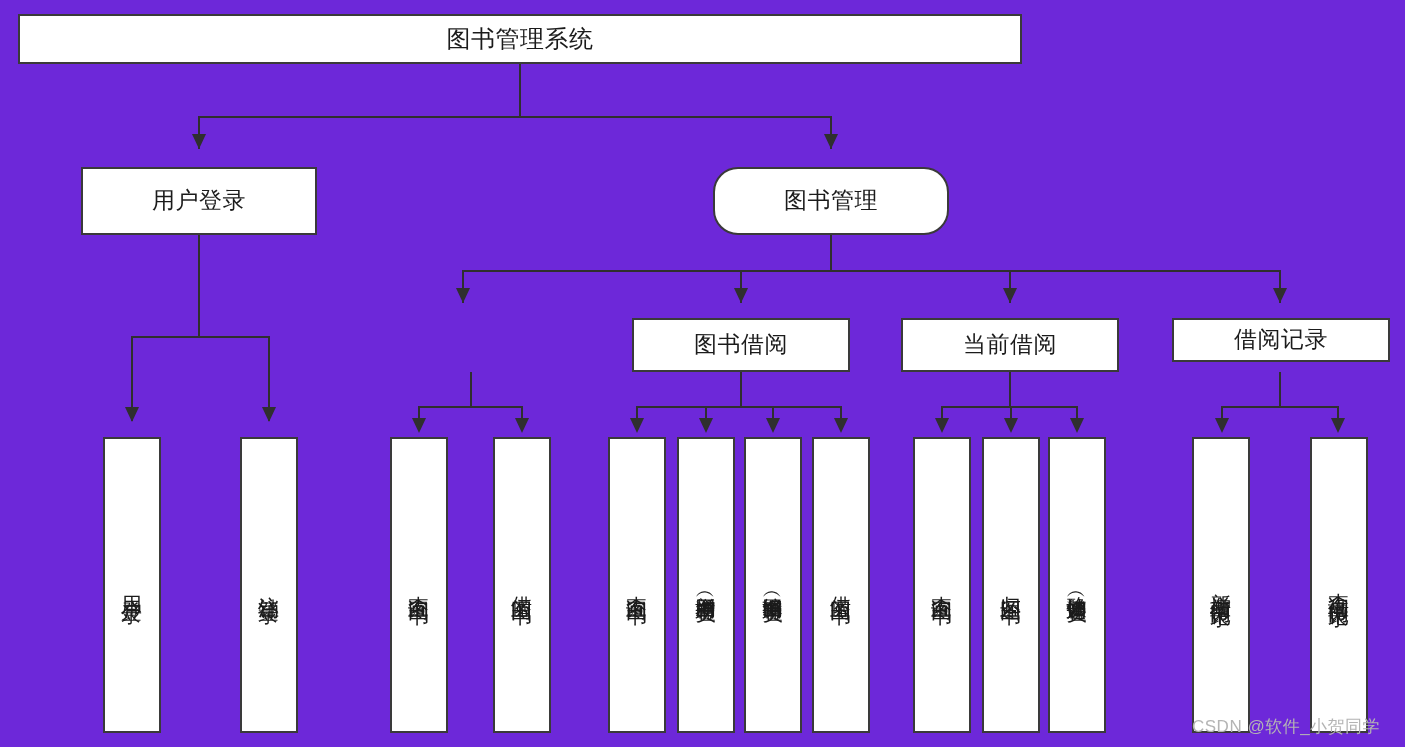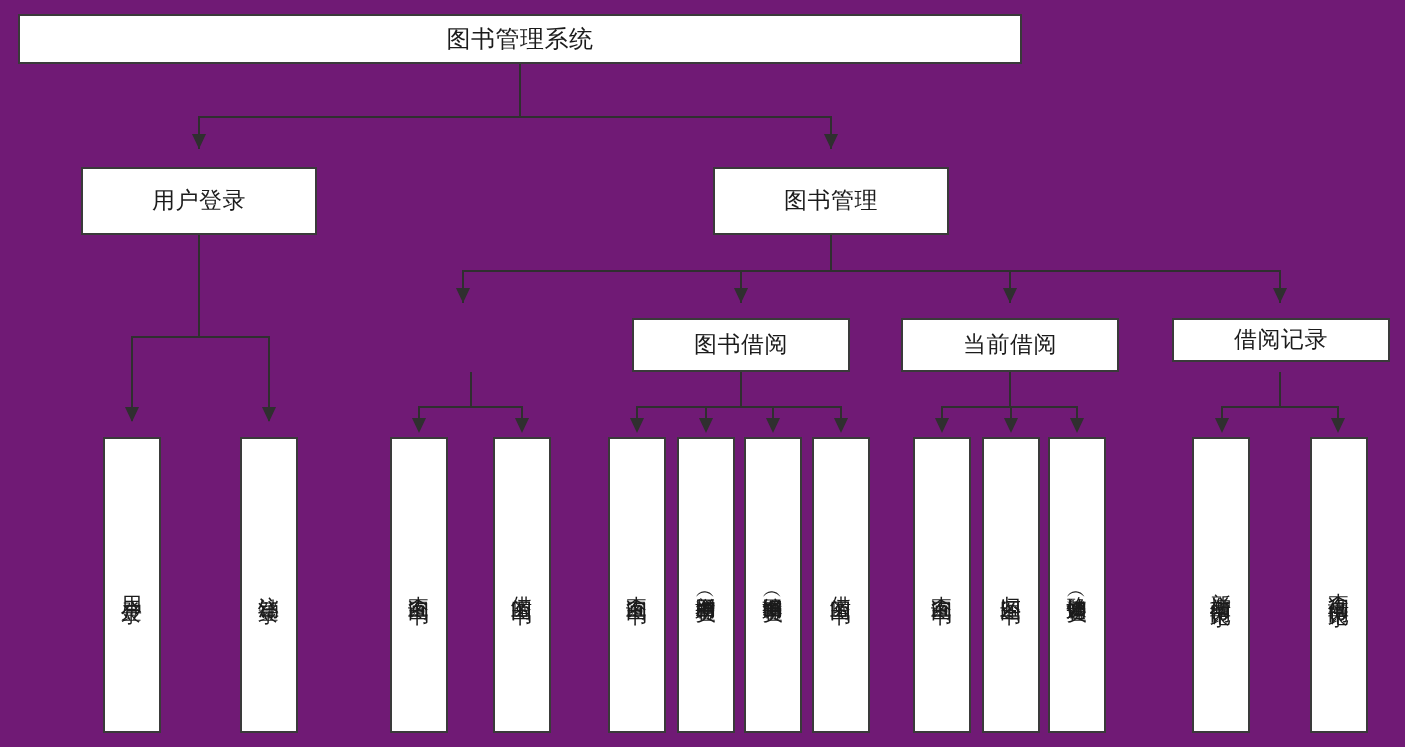--- a/index.html
+++ b/index.html
@@ -6,21 +6,21 @@
   html,body{margin:0;padding:0;background:#ffffff;}
   body{
     font-family:"Liberation Sans","DejaVu Sans",sans-serif;
     color:#1a1a1a;
     -webkit-font-smoothing:antialiased;
   }
   #stage{
     position:relative;
     width:1405px;
     height:747px;
-    background:#701a75;
+    background:#6d28d9;
     overflow:hidden;
   }
 
   
   .node{
     position:absolute;
     box-sizing:border-box;
     background:#ffffff;
     border:2px solid #3a3a3a;
     display:flex;
@@ -103,21 +103,21 @@
 
   <div class="ln v" style="left:198px;top:116px;width:2px;height:33px;"></div>
   <div class="arrow" style="left:192px;top:134px;"></div>
   <div class="ln v" style="left:830px;top:116px;width:2px;height:33px;"></div>
   <div class="arrow" style="left:824px;top:134px;"></div>
 
   <div class="node h" style="left:81px;top:167px;width:236px;height:68px;">
     <span class="label">用户登录</span>
   </div>
 
-  <div class="node h" style="left:713px;top:167px;width:236px;height:68px;">
+  <div class="node h" style="left:713px;top:167px;width:236px;height:68px;border-radius:25px;">
     <span class="label">图书管理</span>
   </div>
 
   <div class="ln v" style="left:198px;top:235px;width:2px;height:101px;"></div>
   <div class="ln h" style="left:131px;top:336px;width:139px;height:2px;"></div>
   <div class="ln v" style="left:131px;top:336px;width:2px;height:85px;"></div>
   <div class="arrow" style="left:125px;top:407px;"></div>
   <div class="ln v" style="left:268px;top:336px;width:2px;height:85px;"></div>
   <div class="arrow" style="left:262px;top:407px;"></div>
 
@@ -214,14 +214,15 @@
     <span class="label">确认归还（管理员）</span>
   </div>
 
   <div class="node v" style="left:1192px;top:437px;width:58px;height:296px;">
     <span class="label">新增借阅记录</span>
   </div>
   <div class="node v" style="left:1310px;top:437px;width:58px;height:296px;">
     <span class="label">查询借阅记录</span>
   </div>
 
+  <div class="watermark" style="left:1192px;top:715px;">CSDN @软件_小贺同学</div>
 
 </div>
 
 </body></html>

